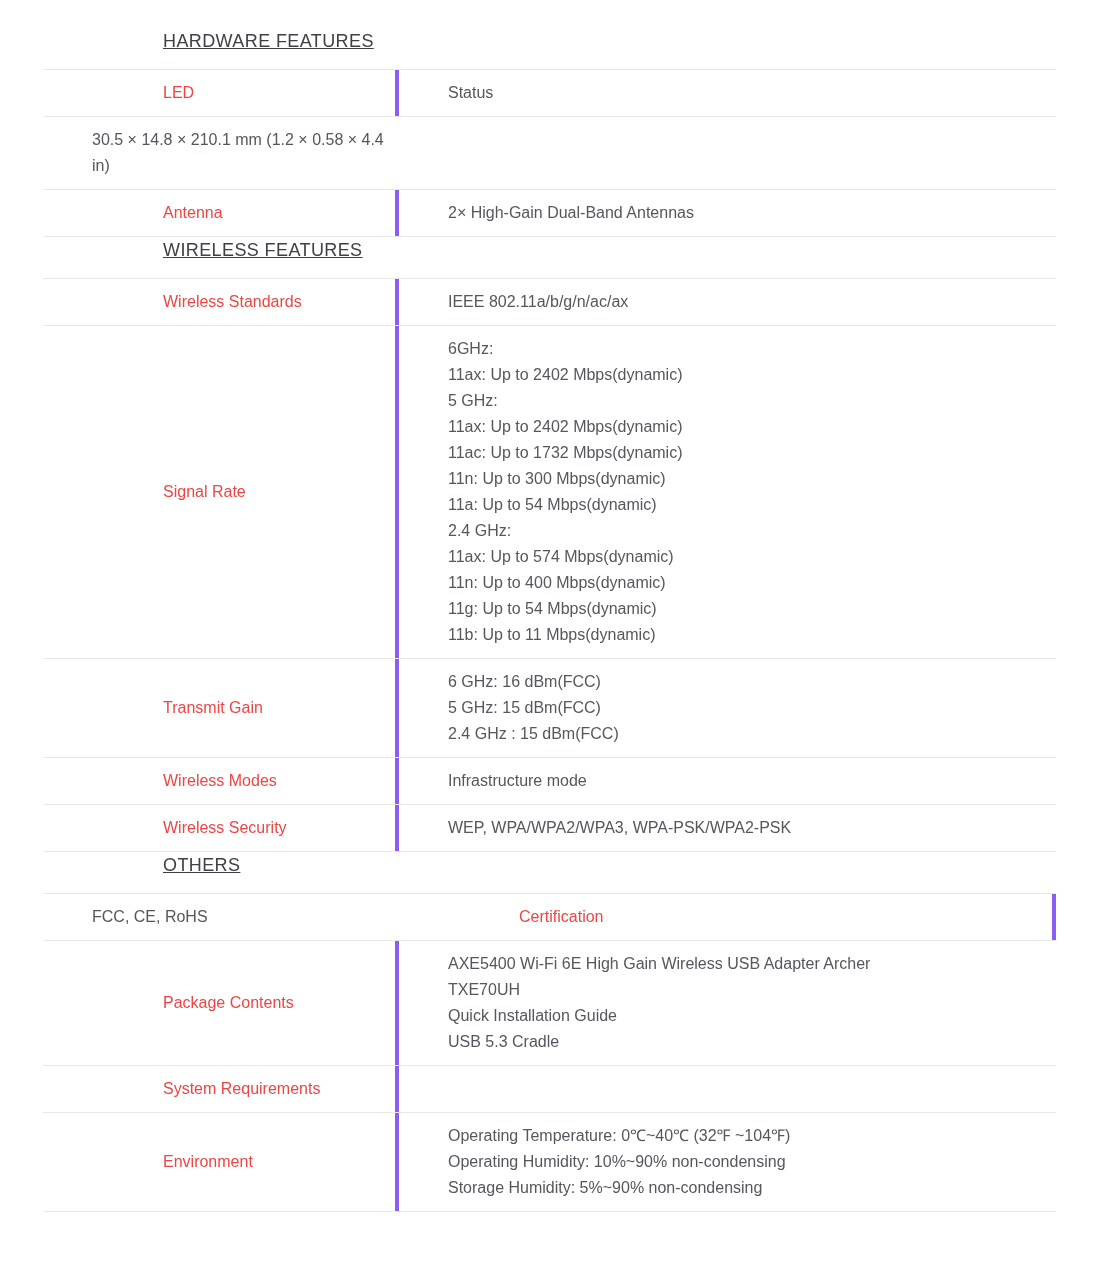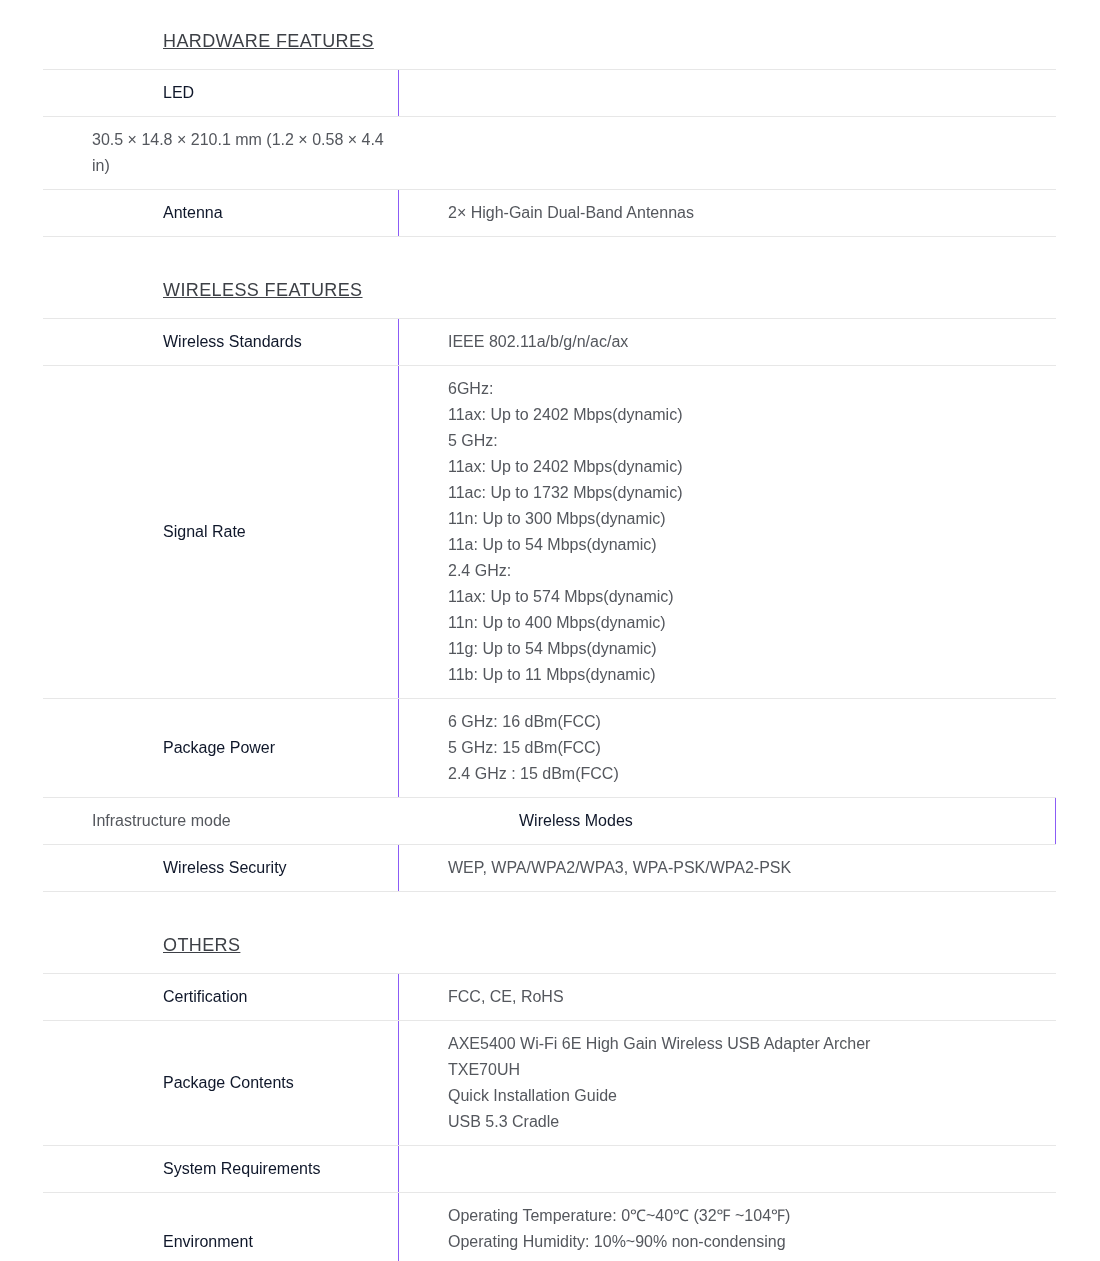--- a/index.html
+++ b/index.html
@@ -7,21 +7,21 @@
   body {
     width: 1100px;
     min-height: 1261px;
     background: #ffffff;
     font-family: "Liberation Sans", sans-serif;
     color: #54575d;
     padding-top: 28px;
     padding-bottom: 10px;
   }
   .section { margin: 0; }
-  .section + .section { margin-top: 40px; }
+  .section + .section { }
   .sec-title {
     font-size: 18px;
     font-weight: 400;
     color: #3d4046;
     letter-spacing: 0.4px;
     line-height: 26px;
     margin: 0 0 15px 163px;
     text-decoration: underline;
   }
   .spec-table {
@@ -37,39 +37,40 @@
   .row:last-child { border-bottom: 1px solid #e7e7e7; }
   .cell {
     font-size: 16px;
     line-height: 26px;
   }
   .label {
     align-self: stretch;
     display: flex;
     align-items: center;
     padding: 10px 10px 10px 120px;
-    border-right: 1px solid #8b5cf6;
-    color: #0f172a;
+    border-right: 4px solid #8b5cf6;
+    color: #ef4444;
   }
   .value {
     padding: 10px 10px 10px 49px;
     white-space: pre-line;
     color: #54575d;
   }
 </style>
 </head>
 <body>
 
 <div class="page">
 
   <div class="section">
     <h2 class="sec-title">HARDWARE FEATURES</h2>
     <div class="spec-table">
       <div class="row">
         <div class="cell label">LED</div>
+        <div class="cell value">Status</div>
       </div>
       <div class="row">
         <div class="cell value">30.5 × 14.8 × 210.1 mm (1.2 × 0.58 × 4.4 in)</div>
       </div>
       <div class="row">
         <div class="cell label">Antenna</div>
         <div class="cell value">2× High-Gain Dual-Band Antennas</div>
       </div>
     </div>
   </div>
@@ -90,42 +91,42 @@
 11ac: Up to 1732 Mbps(dynamic)
 11n: Up to 300 Mbps(dynamic)
 11a: Up to 54 Mbps(dynamic)
 2.4 GHz:
 11ax: Up to 574 Mbps(dynamic)
 11n: Up to 400 Mbps(dynamic)
 11g: Up to 54 Mbps(dynamic)
 11b: Up to 11 Mbps(dynamic)</div>
       </div>
       <div class="row">
-        <div class="cell label">Package Power</div>
+        <div class="cell label">Transmit Gain</div>
         <div class="cell value">6 GHz: 16 dBm(FCC)
 5 GHz: 15 dBm(FCC)
 2.4 GHz : 15 dBm(FCC)</div>
       </div>
       <div class="row">
+        <div class="cell label">Wireless Modes</div>
         <div class="cell value">Infrastructure mode</div>
-        <div class="cell label">Wireless Modes</div>
       </div>
       <div class="row">
         <div class="cell label">Wireless Security</div>
         <div class="cell value">WEP, WPA/WPA2/WPA3, WPA-PSK/WPA2-PSK</div>
       </div>
     </div>
   </div>
 
   <div class="section">
     <h2 class="sec-title">OTHERS</h2>
     <div class="spec-table">
       <div class="row">
+        <div class="cell value">FCC, CE, RoHS</div>
         <div class="cell label">Certification</div>
-        <div class="cell value">FCC, CE, RoHS</div>
       </div>
       <div class="row">
         <div class="cell label">Package Contents</div>
         <div class="cell value">AXE5400 Wi-Fi 6E High Gain Wireless USB Adapter Archer
 TXE70UH
 Quick Installation Guide
 USB 5.3 Cradle</div>
       </div>
       <div class="row">
         <div class="cell label">System Requirements</div>

